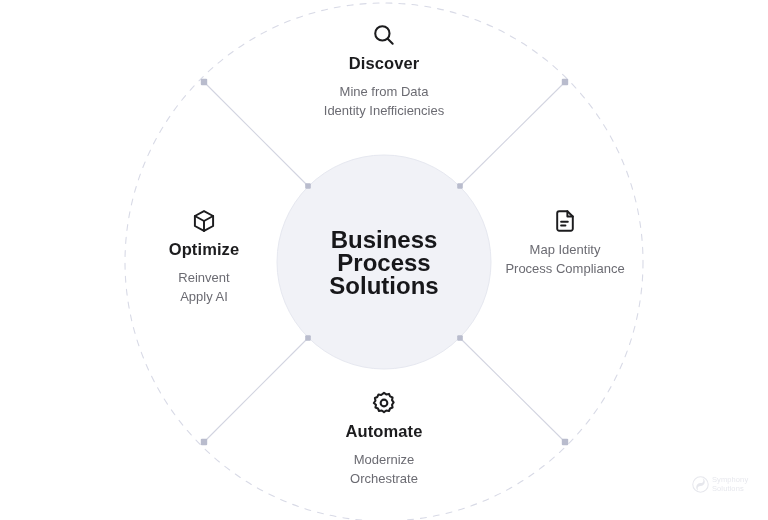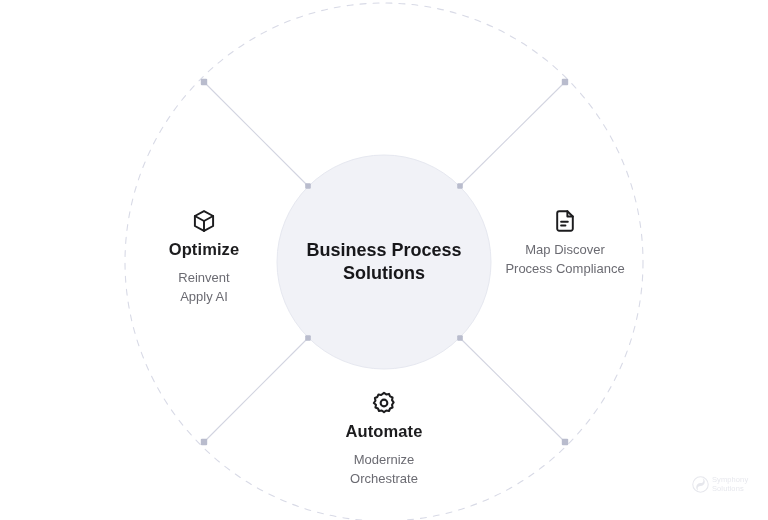--- a/index.html
+++ b/index.html
@@ -49,21 +49,21 @@
     color: #6b6b72;
     line-height: 19px;
   }
   .center-label {
     position: absolute;
     left: 384px;
     top: 262px;
     transform: translate(-50%, -50%);
     width: 200px;
     text-align: center;
-    font-size: 18px;
+    font-size: 24px;
     font-weight: bold;
     color: #17171a;
     line-height: 23px;
   }
   
   #q-discover { left: 384px; top: 22px; }
   #q-document { left: 565px; top: 208px; }
   #q-automate { left: 384px; top: 390px; }
   #q-optimize { left: 204px; top: 208px; }
 
@@ -115,31 +115,42 @@
       <rect x="561.8" y="438.8" width="6.4" height="6.4" rx="1"></rect>
       <rect x="200.8" y="438.8" width="6.4" height="6.4" rx="1"></rect>
     </g>
   </svg>
 
   <div class="center-label">
     <div>Business Process</div>
     <div>Solutions</div>
   </div>
 
+  <div class="quadrant" id="q-discover">
+    <span class="q-icon">
+      <svg viewBox="0 0 24 24" width="26" height="26" fill="none" stroke="#1c1c1e" stroke-width="1.9" stroke-linecap="round">
+        <circle cx="10.5" cy="10.5" r="6.6"></circle>
+        <line x1="15.4" y1="15.4" x2="20" y2="20"></line>
+      </svg>
+    </span>
+    <div class="q-title">Discover</div>
+    <div class="q-line">Mine from Data</div>
+    <div class="q-line">Identity Inefficiencies</div>
+  </div>
 
   <div class="quadrant" id="q-document">
     <span class="q-icon">
       <svg viewBox="0 0 24 24" width="26" height="26" fill="none" stroke="#1c1c1e" stroke-width="1.8" stroke-linecap="round" stroke-linejoin="round">
         <path d="M14.2 3H6.6a1.8 1.8 0 0 0-1.8 1.8v14.4A1.8 1.8 0 0 0 6.6 21h10.8a1.8 1.8 0 0 0 1.8-1.8V7.8z"></path>
         <path d="M14.2 3v4.8h5"></path>
         <line x1="8.4" y1="12.6" x2="14.6" y2="12.6"></line>
         <line x1="8.4" y1="16.2" x2="12.4" y2="16.2"></line>
       </svg>
     </span>
-    <div class="q-line">Map Discover</div>
+    <div class="q-line">Map Identity</div>
     <div class="q-line">Process Compliance</div>
   </div>
 
   <div class="quadrant" id="q-automate">
     <span class="q-icon">
       <svg viewBox="0 0 24 24" width="26" height="26" fill="none" stroke="#1c1c1e" stroke-width="1.9" stroke-linejoin="round">
         <path d="M12 2.6l2.1 1.5 2.5-.5 1 2.3 2.3 1-.5 2.5 1.5 2.1-1.5 2.1.5 2.5-2.3 1-1 2.3-2.5-.5-2.1 1.5-2.1-1.5-2.5.5-1-2.3-2.3-1 .5-2.5L2.6 12l1.5-2.1-.5-2.5 2.3-1 1-2.3 2.5.5z"></path>
         <circle cx="12" cy="12" r="3.1"></circle>
       </svg>
     </span>

